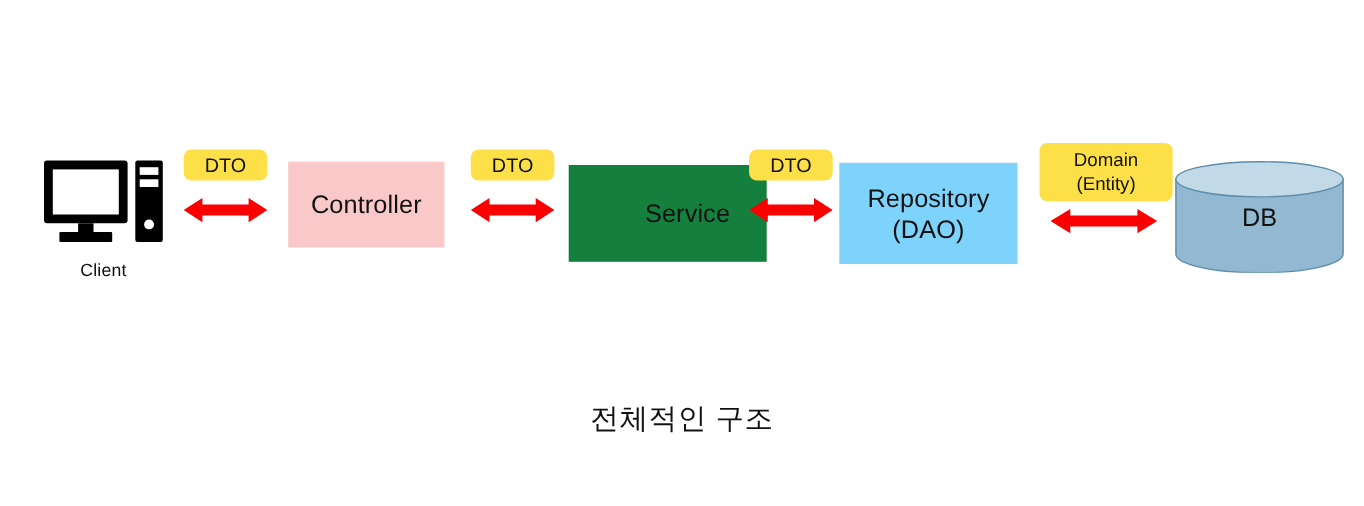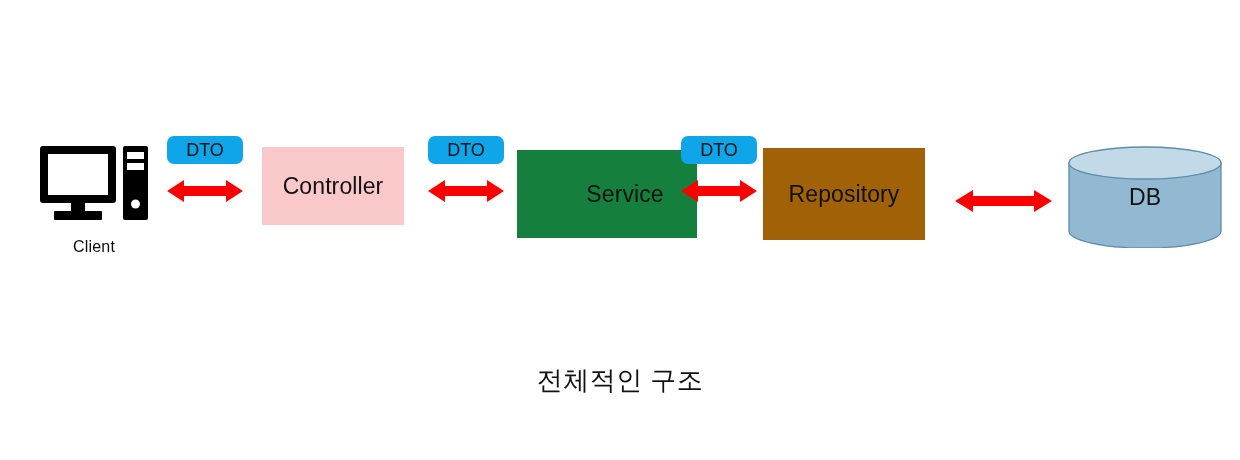--- a/index.html
+++ b/index.html
@@ -66,27 +66,27 @@
   }
   #box-service {
     left: 517px; top: 150px;
     width: 144px; height: 88px;
     background: #15803d;
     padding-left: 36px;
   }
   #box-repository {
     left: 763px; top: 148px;
     width: 162px; height: 92px;
-    background: #a16207;
+    background: #7dd3fc;
   }
 
   
   .badge {
     position: absolute;
-    background: #0ea5e9;
+    background: #fde047;
     border-radius: 7px;
     display: flex;
     align-items: center;
     justify-content: center;
     text-align: center;
     font-size: 18px;
     color: #111111;
     line-height: 1.24;
   }
   #badge-dto-1 { left: 167px; top: 136px; width: 76px; height: 28px; }
@@ -200,23 +200,30 @@
 
   <div class="arrow" id="arrow-3">
     <svg viewBox="0 0 76 28" width="76" height="28" preserveAspectRatio="none" aria-hidden="true">
       <path d="M0,14 L17,3 L17,9 L59,9 L59,3 L76,14 L59,25 L59,19 L17,19 L17,25 Z" fill="#fb0000"></path>
     </svg>
   </div>
 
   <div class="proc-box" id="box-repository">
     <div class="inner">
       <div>Repository</div>
-    </div>
-  </div>
-
+      <div>(DAO)</div>
+    </div>
+  </div>
+
+  <div class="badge" id="badge-domain">
+    <div>
+      <div>Domain</div>
+      <div>(Entity)</div>
+    </div>
+  </div>
 
   <div class="arrow" id="arrow-4">
     <svg viewBox="0 0 97 28" width="97" height="28" preserveAspectRatio="none" aria-hidden="true">
       <path d="M0,14 L18,3 L18,9 L79,9 L79,3 L97,14 L79,25 L79,19 L18,19 L18,25 Z" fill="#fb0000"></path>
     </svg>
   </div>
 
   <div id="db-node">
     <svg viewBox="0 0 154 102" width="154" height="102" aria-hidden="true">
       <path d="M1,17 L1,85 A76,17 0 0 0 153,85 L153,17 Z" fill="#93b9d2" stroke="#5e8ca9" stroke-width="1.3"></path>

